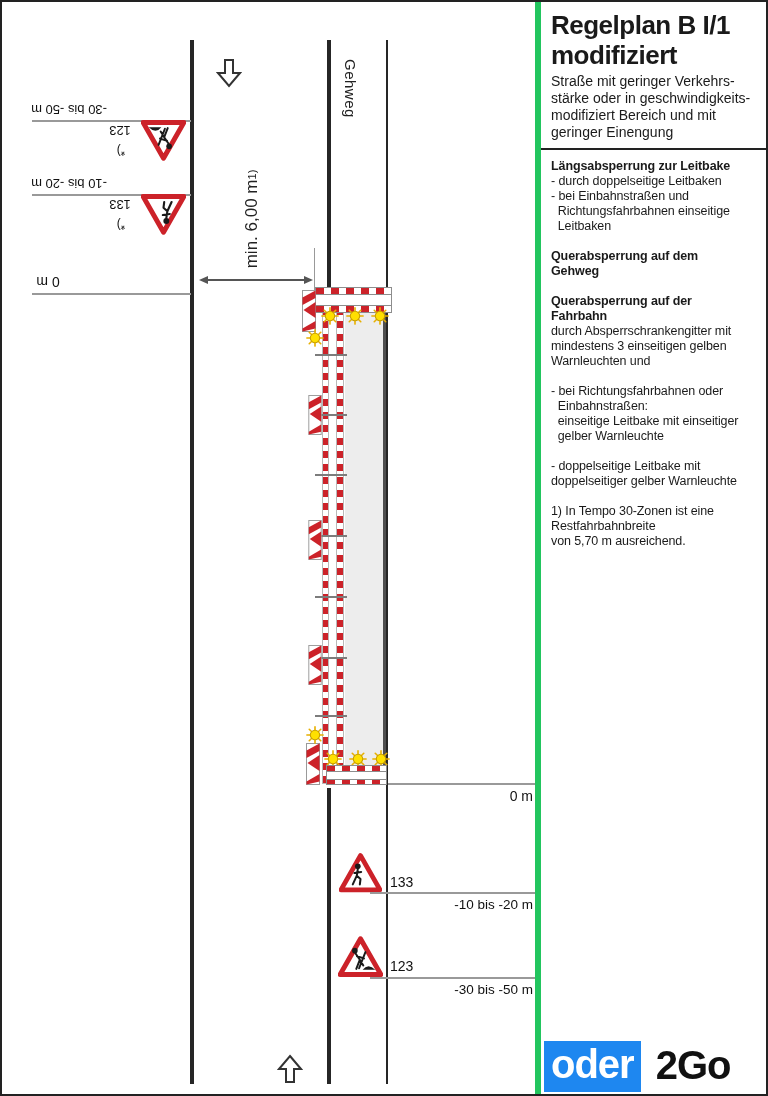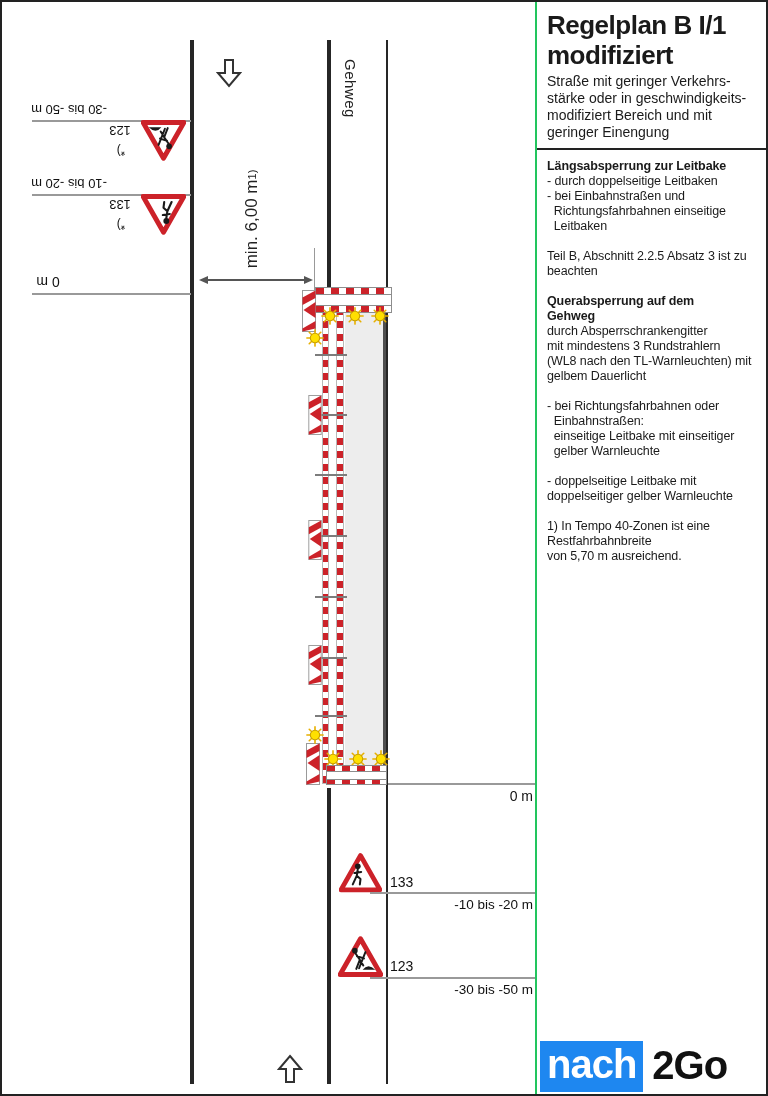--- a/index.html
+++ b/index.html
@@ -22,35 +22,35 @@
   .dimline{background:#555;height:2px;}
   .ah{width:0;height:0;}
   .ah-left{border-right:9px solid #555;border-top:4px solid transparent;border-bottom:4px solid transparent;}
   .ah-right{border-left:9px solid #555;border-top:4px solid transparent;border-bottom:4px solid transparent;}
   .vtext{writing-mode:vertical-rl;font-size:15px;color:#222;letter-spacing:.5px;}
   .dimlabel{font-size:17px;color:#222;white-space:nowrap;}
   .dimlabel sup{font-size:11px;}
   .numlbl{font-size:14px;color:#111;white-space:nowrap;}
   .rlabel{text-align:right;font-size:13.5px;color:#111;white-space:nowrap;}
   
-  .panel{position:absolute;left:533px;top:0;bottom:0;width:233px;border-left:2px solid #22c55e;
+  .panel{position:absolute;left:533px;top:0;bottom:0;width:233px;border-left:6px solid #22c55e;
          box-sizing:border-box;background:#fff;}
   .titleblock{border-bottom:2px solid #222;padding:8px 10px 6px 10px;height:148px;box-sizing:border-box;}
   .title{font-size:26px;font-weight:700;line-height:1.16;white-space:pre-line;letter-spacing:-0.5px;}
   .subtitle{font-size:14px;line-height:1.2;white-space:pre-line;margin-top:3px;}
   .sections{padding:9px 6px 0 10px;font-size:12.5px;letter-spacing:-0.1px;}
   .section{margin-bottom:15px;}
   .sec-heading{font-weight:700;line-height:15px;white-space:pre;}
   .sec-body{line-height:15px;white-space:pre;}
   
   .logo{position:absolute;left:3px;bottom:2px;display:flex;align-items:center;}
   .logo-blue{background:#1e87f0;color:#fff;font-weight:700;font-size:40px;line-height:1;
              padding:3px 7px 8px 7px;letter-spacing:-1px;}
   .logo-black{color:#111;font-weight:700;font-size:40px;line-height:1;letter-spacing:-1px;
-              padding-left:9px;padding-bottom:4px;}
+              padding-left:15px;padding-bottom:4px;}
 </style>
 </head>
 <body>
 
 <svg width="0" height="0" style="position:absolute">
   <defs>
     <symbol id="sym-sign-123" viewBox="0 0 64 58">
       <path d="M32 3 L61 54 L3 54 Z" fill="#fff" stroke="#cc2229" stroke-width="7" stroke-linejoin="round"></path>
       <circle cx="24" cy="20" r="4" fill="#1a1a1a"></circle>
       <path d="M25 24 L31 33 L26 46 M31 33 L36 41 M27 28 L37 31 M39 22 L30 45" stroke="#1a1a1a" stroke-width="2.8" fill="none" stroke-linecap="round" stroke-linejoin="round"></path>
@@ -226,59 +226,55 @@
 
         <div class="section">
           <div class="sec-heading">Längsabsperrung zur Leitbake</div>
           <div class="sec-body">- durch doppelseitige Leitbaken
 - bei Einbahnstraßen und
   Richtungsfahrbahnen einseitige
   Leitbaken</div>
         </div>
 
 
-        <div class="section">
-
-          <div class="sec-body">Teil B, Abschnitt 2.2.5 Absatz 3 ist zu
-beachten</div>
-        </div>
 
         <div class="section">
           <div class="sec-heading">Querabsperrung auf dem
 Gehweg</div>
-          <div class="sec-body">durch Absperrschrankengitter
-mit mindestens 3 Rundstrahlern
-(WL8 nach den TL-Warnleuchten) mit
-gelbem Dauerlicht</div>
-        </div>
-
-        <div class="section">
+        </div>
+
+        <div class="section">
+          <div class="sec-heading">Querabsperrung auf der
+Fahrbahn</div>
+          <div class="sec-body">durch Absperrschrankengitter mit
+mindestens 3 einseitigen gelben
+Warnleuchten und</div>
         </div>
 
         <div class="section">
 
           <div class="sec-body">- bei Richtungsfahrbahnen oder
   Einbahnstraßen:
   einseitige Leitbake mit einseitiger
   gelber Warnleuchte</div>
         </div>
 
         <div class="section">
 
           <div class="sec-body">- doppelseitige Leitbake mit
 doppelseitiger gelber Warnleuchte</div>
         </div>
 
         <div class="section">
 
-          <div class="sec-body">1) In Tempo 40-Zonen ist eine
+          <div class="sec-body">1) In Tempo 30-Zonen ist eine
 Restfahrbahnbreite
 von 5,70 m ausreichend.</div>
         </div>
 
       </div>
     <div class="logo">
-      <span class="logo-blue">nach</span>
+      <span class="logo-blue">oder</span>
       <span class="logo-black">2Go</span>
     </div>
   </div>
 
 </div>
 
 </body></html>

